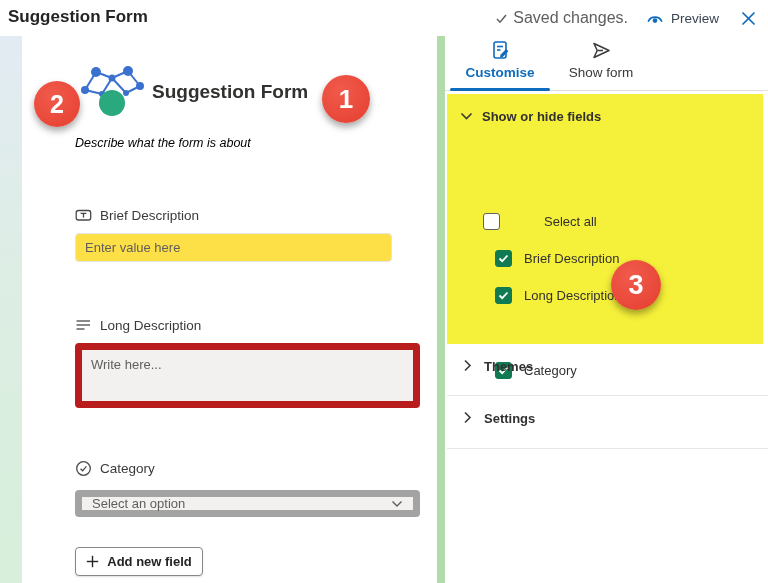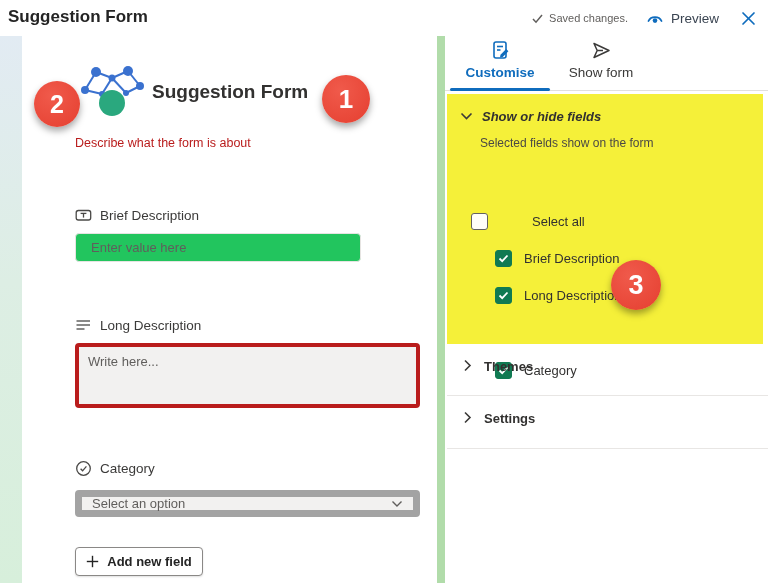--- a/index.html
+++ b/index.html
@@ -3,41 +3,41 @@
 <meta charset="utf-8">
 <style>
   * { box-sizing: border-box; margin: 0; padding: 0; }
   body { font-family: "Liberation Sans", sans-serif; background: #fff; }
   .stage { position: relative; width: 768px; height: 583px; background: #fff; overflow: hidden; }
 
   
   .topbar { position: absolute; left: 0; top: 0; width: 768px; height: 36px; background: #fff; }
   .page-title { position: absolute; left: 8px; top: 7px; font-size: 17px; font-weight: 700; color: #242424; }
   .topbar-right { position: absolute; right: 8px; top: 0; height: 36px; display: flex; align-items: center; gap: 18px; }
-  .saved { display: flex; align-items: center; gap: 5px; color: #605e5c; font-size: 11px; }
+  .saved { display: flex; align-items: center; gap: 5px; color: #605e5c; font-size: 16px; }
   .preview-btn { display: flex; align-items: center; gap: 7px; font-size: 13.5px; color: #3b4552; background: none; border: none; cursor: pointer; font-family: inherit; }
   .close-btn { background: none; border: none; cursor: pointer; padding: 2px 4px; display: flex; align-items: center; }
 
   
   .left-strip { position: absolute; left: 0; top: 36px; width: 22px; height: 547px;
     background: linear-gradient(180deg, #e2ebf3 0%, #ddeee4 45%, #d7efdb 100%); }
   .mid-strip { position: absolute; left: 437px; top: 36px; width: 8px; height: 547px; background: #b1dcaa; }
   .left-panel { position: absolute; left: 22px; top: 36px; width: 415px; height: 547px; background: #fff; }
   .right-panel { position: absolute; left: 445px; top: 36px; width: 323px; height: 547px; background: #fff; }
 
   
   .form-logo { position: absolute; left: 58px; top: 24px; width: 66px; height: 58px; cursor: pointer; }
   .form-title { position: absolute; left: 130px; top: 45px; font-size: 19px; font-weight: 700; color: #323130; }
-  .form-desc { position: absolute; left: 53px; top: 100px; font-size: 12.5px; color: #b91c1c; cursor: text; }
+  .form-desc { position: absolute; left: 53px; top: 100px; font-size: 12.5px; color: #000000; cursor: text; font-style: italic; }
 
   .field-label { position: absolute; left: 53px; display: flex; align-items: center; gap: 8px; font-size: 13.5px; color: #3b3a39; }
-  .f-input { position: absolute; left: 53px; width: 286px; background: #22c55e; border: 1px solid #e6e4e2; border-radius: 4px;
-    font-family: inherit; font-size: 13px; color: #323130; padding: 0 15px; }
+  .f-input { position: absolute; left: 53px; width: 317px; background: #fde047; border: 1px solid #e6e4e2; border-radius: 4px;
+    font-family: inherit; font-size: 13px; color: #323130; padding: 0 9px; }
   .f-input::placeholder, .f-textarea::placeholder { color: #605e5c; opacity: 1; }
-  .f-textarea { position: absolute; left: 53px; width: 345px; background: #f2f1f0; border: 4px solid #b91c1c; border-radius: 4px;
+  .f-textarea { position: absolute; left: 53px; width: 345px; background: #f2f1f0; border: 7px solid #b91c1c; border-radius: 4px;
     font-family: inherit; font-size: 13px; padding: 7px 9px; resize: none; }
   .f-select { position: absolute; left: 53px; width: 345px; height: 27px; background: #f2f1f0; border: 7px solid #a3a3a3;
     border-radius: 4px; display: flex; align-items: center; justify-content: space-between; padding: 0 10px; cursor: pointer; }
   .f-select span { font-size: 13px; color: #605e5c; }
 
   .add-field-btn { position: absolute; left: 53px; top: 511px; width: 128px; height: 29px; background: #fff;
     border: 1px solid #8a8886; border-radius: 4px; display: flex; align-items: center; justify-content: center; gap: 8px;
     font-family: inherit; font-size: 13px; font-weight: 700; color: #242424; cursor: pointer;
     box-shadow: 0 1px 2px rgba(0,0,0,.13); }
 
@@ -47,31 +47,31 @@
     background: none; border: none; cursor: pointer; font-family: inherit; }
   .tab-label { font-size: 13.5px; }
   .tab-customise { left: 5px; }
   .tab-customise .tab-label { color: #0f6cbd; font-weight: 700; }
   .tab-send { left: 108px; width: 96px; }
   .tab-send .tab-label { color: #3b3a39; }
   .tabs-divider { position: absolute; left: 0; top: 54px; width: 323px; height: 1px; background: #e1dfdd; }
   .tab-underline { position: absolute; left: 5px; top: 52px; width: 100px; height: 3px; background: #0f6cbd; border-radius: 2px; }
 
   .yellow-section { position: absolute; left: 2px; top: 58px; width: 316px; height: 250px; background: #f5f039; }
-  .sh-header { position: absolute; left: 13px; top: 15px; display: flex; align-items: center; gap: 9px; cursor: pointer; font-style: italic; }
+  .sh-header { position: absolute; left: 13px; top: 15px; display: flex; align-items: center; gap: 9px; cursor: pointer; }
   .sh-header .sh-title { font-size: 13px; font-weight: 700; color: #323130; }
   .sh-subtitle { position: absolute; left: 33px; top: 42px; font-size: 12px; color: #4a4845; }
 
   .cb-row { position: absolute; display: flex; align-items: center; gap: 12px; cursor: pointer; }
   .cb-label { font-size: 13px; color: #323130; }
   .checkbox { width: 17px; height: 17px; border-radius: 3px; flex: 0 0 auto; display: flex; align-items: center; justify-content: center; }
   .cb-unchecked { border: 1.5px solid #64625e; background: #fffef8; }
   .cb-checked { background: #107a52; border: 1.5px solid #107a52; }
 
-  .row-selectall { left: 24px; top: 119px; gap: 44px; }
+  .row-selectall { left: 36px; top: 119px; gap: 44px; }
   .row-item1 { left: 48px; top: 156px; }
   .row-item2 { left: 48px; top: 193px; }
   .row-item4 { left: 48px; top: 268px; }
 
   .status-row { position: absolute; left: 12px; top: 229px; width: 304px; height: 27px; background: #e5db53;
     display: flex; align-items: center; cursor: pointer; }
   .drag-handle { display: flex; gap: 3px; margin-left: 8px; }
   .drag-handle i { display: block; width: 2px; height: 13px; background: #4c4a33; }
   .status-row .checkbox { margin-left: 11px; border-color: #54523a; background: transparent; }
   .status-row .cb-label { margin-left: 12px; }
@@ -227,21 +227,20 @@
 
     <div class="yellow-section">
 
       <div class="sh-header">
         <svg width="13" height="9" viewBox="0 0 13 9">
           <polyline points="1.5,1.5 6.5,6.5 11.5,1.5" fill="none" stroke="#3b3a39" stroke-width="1.6"></polyline>
         </svg>
         <span class="sh-title">Show or hide fields</span>
       </div>
 
-      <div class="sh-subtitle">Selected fields show on the form</div>
 
       <div class="cb-row row-selectall">
         <span class="checkbox cb-unchecked"></span>
         <span class="cb-label">Select all</span>
       </div>
 
       <div class="cb-row row-item1">
         <span class="checkbox cb-checked">
           <svg width="11" height="9" viewBox="0 0 11 9">
             <polyline points="1.5,4.5 4.2,7.2 9.5,1.5" fill="none" stroke="#fff" stroke-width="1.8"></polyline>

